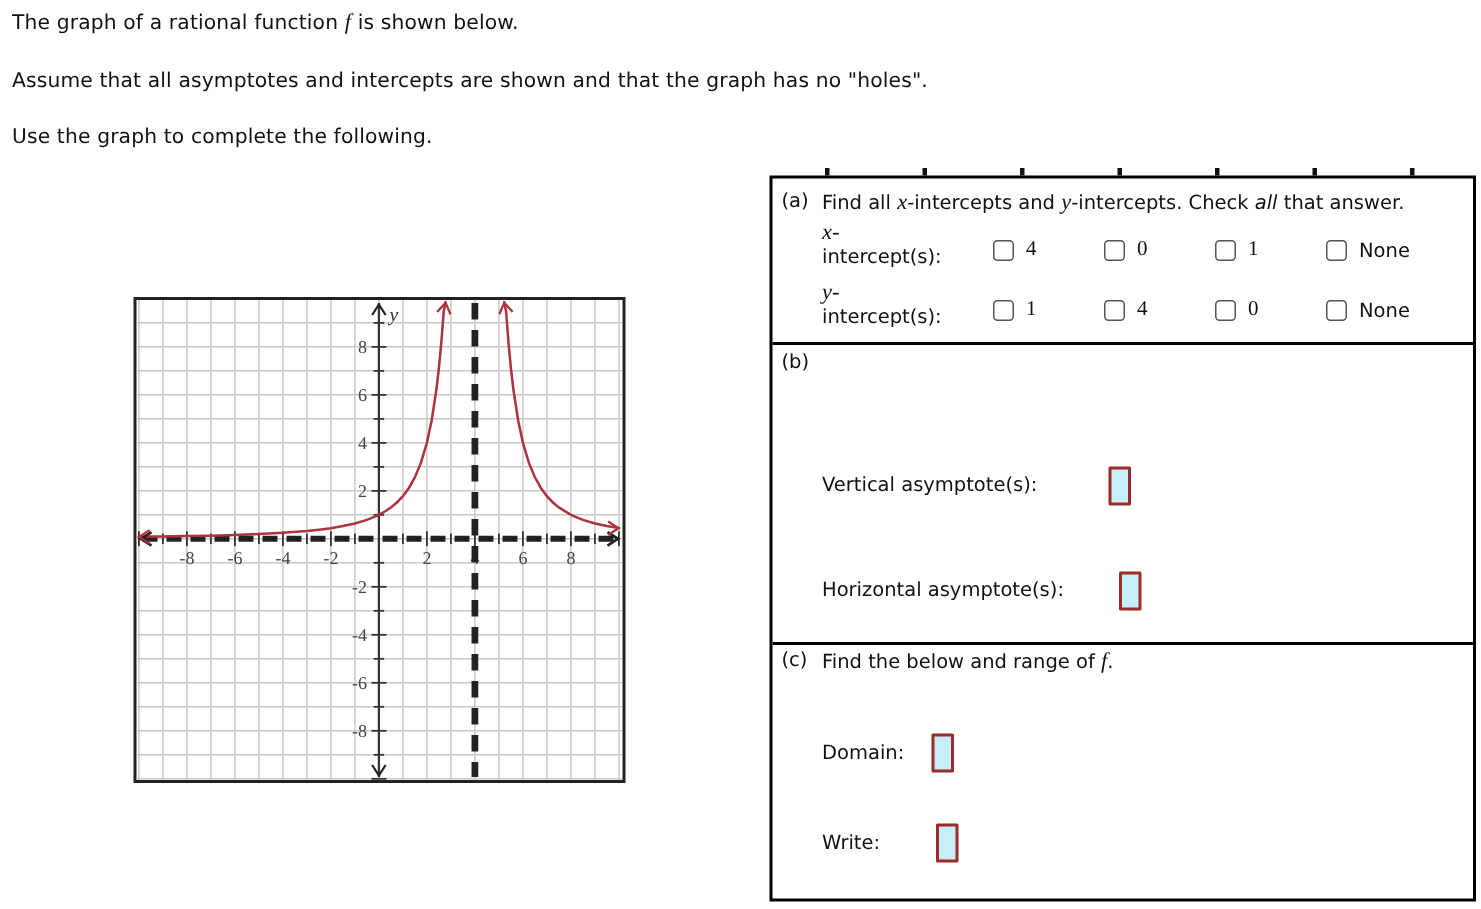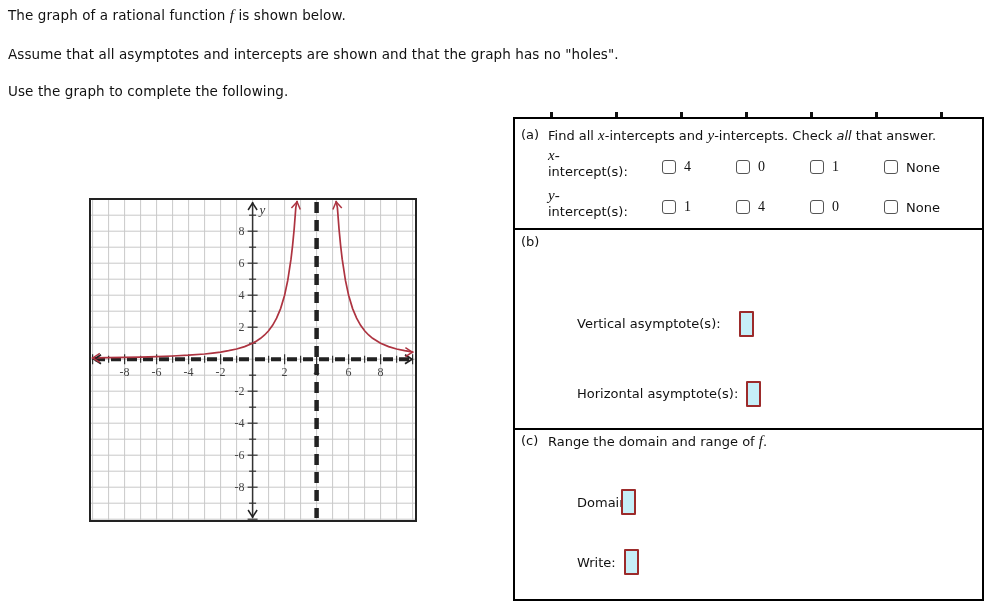--- a/index.html
+++ b/index.html
@@ -16,21 +16,21 @@
   .sec-a{height:111px;border-bottom:2px solid #000;}
   .sec-b{height:200px;border-bottom:2px solid #000;}
   .sec-c{height:165px;}
   .sec-label{position:absolute;left:6px;font-size:13px;}
   .sec-text{position:absolute;left:33px;font-size:13px;line-height:17px;}
   .chk-row-label{position:absolute;left:33px;font-size:13px;line-height:16px;}
   .option{position:absolute;display:flex;align-items:center;gap:8px;height:14px;}
   .checkbox{width:12px;height:12px;border:1.5px solid #555;border-radius:3px;background:#fff;}
   .opt-num{font-family:"Liberation Serif",serif;font-size:14px;}
   .opt-none{font-size:13px;}
-  .answer-label{position:absolute;font-size:13px;margin-left:29px;}
+  .answer-label{position:absolute;font-size:13px;}
   .answer-input{position:absolute;width:11px;height:22px;background:#c6eff8;border:2px solid #9c2b2b;border-radius:1px;}
 </style>
 </head>
 <body>
 
 <div class="intro" style="top:7px"><span>The graph of a rational function </span><span class="mvar">f</span><span> is shown below.</span></div>
 <div class="intro" style="top:46px">Assume that all asymptotes and intercepts are shown and that the graph has no "holes".</div>
 <div class="intro" style="top:83px">Use the graph to complete the following.</div>
 
 <div id="graph-box">
@@ -201,19 +201,19 @@
   <div class="section sec-b">
     <div class="sec-label" style="top:4px">(b)</div>
     <div class="answer-label" style="left:33px;top:86px">Vertical asymptote(s):</div>
     <div class="answer-input" style="left:224px;top:81px"></div>
     <div class="answer-label" style="left:33px;top:156px">Horizontal asymptote(s):</div>
     <div class="answer-input" style="left:231px;top:151px"></div>
   </div>
 
   <div class="section sec-c">
     <div class="sec-label" style="top:3px">(c)</div>
-    <div class="sec-text" style="top:3px"><span>Range the domain and range of </span><span class="mvar">f</span><span>.</span><br></div>
+    <div class="sec-text" style="top:3px"><span>Find the below and range of </span><span class="mvar">f</span><span>.</span><br></div>
     <div class="answer-label" style="left:33px;top:65px">Domain:</div>
     <div class="answer-input" style="left:106px;top:59px"></div>
     <div class="answer-label" style="left:33px;top:125px">Write:</div>
     <div class="answer-input" style="left:109px;top:119px"></div>
   </div>
 </div>
 
 </body></html>

